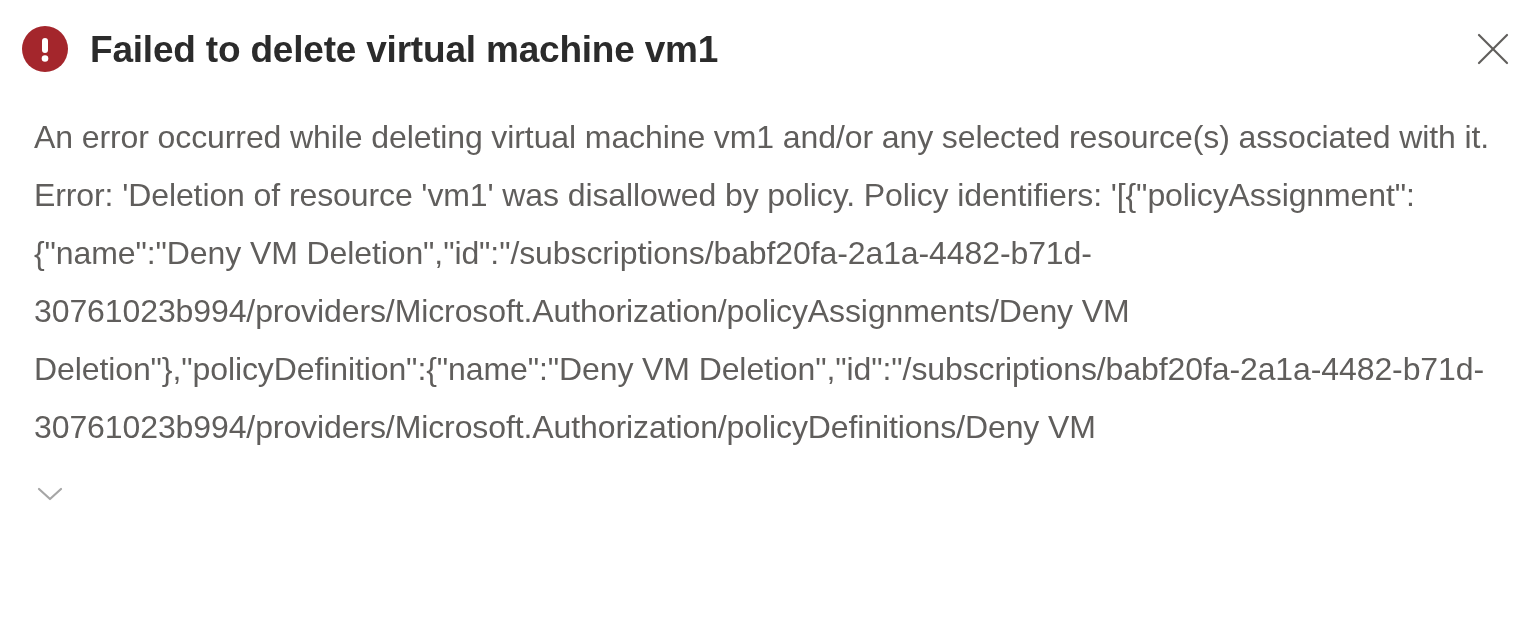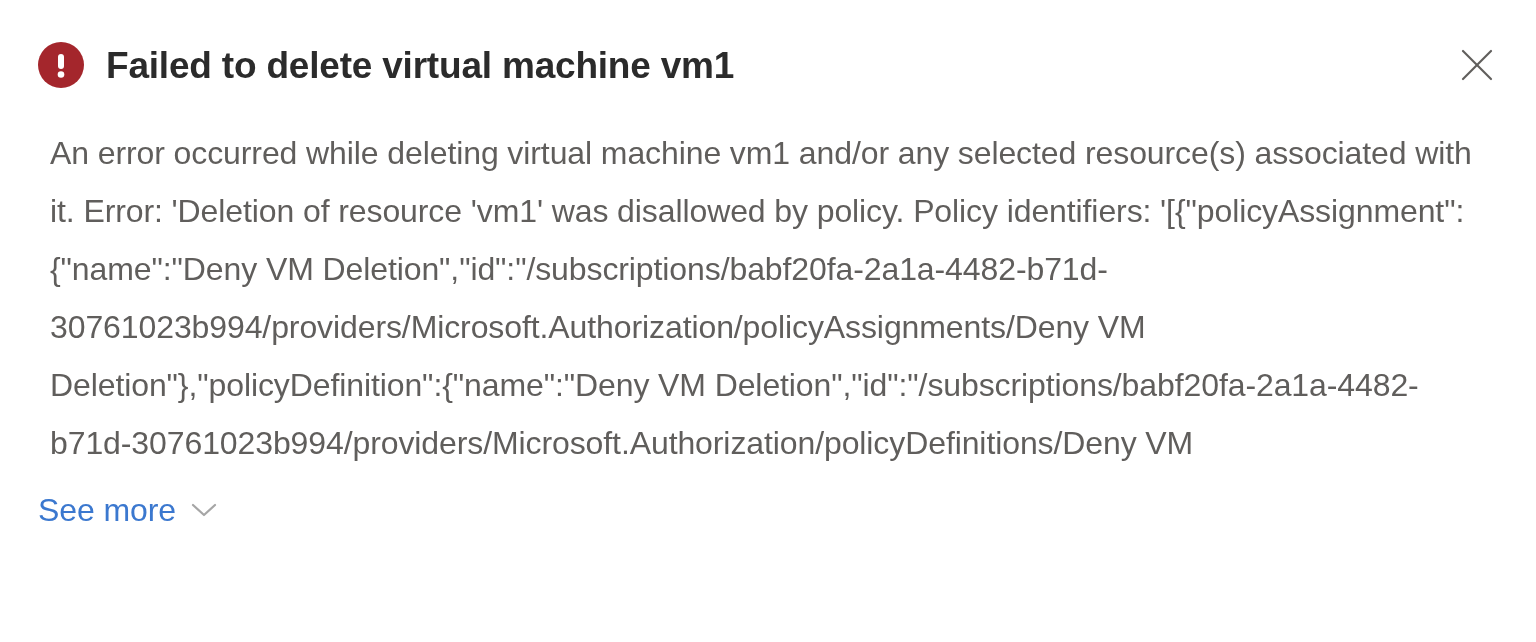--- a/index.html
+++ b/index.html
@@ -15,21 +15,21 @@
     overflow: hidden;
     font-family: "Liberation Sans", "DejaVu Sans", sans-serif;
     -webkit-font-smoothing: antialiased;
   }
 
   .notification {
     position: relative;
     width: 1536px;
     height: 642px;
     background: #ffffff;
-    padding: 16px;
+    padding: 0;
   }
 
   
   .notif-header {
     display: flex;
     align-items: flex-start;
     padding: 18px 0 0 0;
     height: 96px;
   }
 
@@ -150,21 +150,20 @@
       </span>
     </button>
 
   </div>
 
   <div class="notif-body">
     <p class="notif-message">An error occurred while deleting virtual machine vm1 and/or any selected resource(s) associated with it. Error: 'Deletion of resource 'vm1' was disallowed by policy. Policy identifiers: '[{"policyAssignment":{"name":"Deny VM Deletion","id":"/subscriptions/babf20fa-2a1a-4482-b71d-30761023b994/providers/Microsoft.Authorization/policyAssignments/Deny VM Deletion"},"policyDefinition":{"name":"Deny VM Deletion","id":"/subscriptions/babf20fa-2a1a-4482-b71d-30761023b994/providers/Microsoft.Authorization/policyDefinitions/Deny VM</p>
   </div>
 
   <div class="see-more-row">
-    <a class="see-more-link" href="#">See more</a>
     <span class="chevron-down-icon">
       <svg width="26" height="16" viewBox="0 0 26 16" aria-hidden="true">
         <polyline points="2,3 13,13 24,3" fill="none" stroke="#a6a6a6" stroke-width="2.2" stroke-linecap="round" stroke-linejoin="round"></polyline>
       </svg>
     </span>
   </div>
 
 </div>
 
 </body></html>

